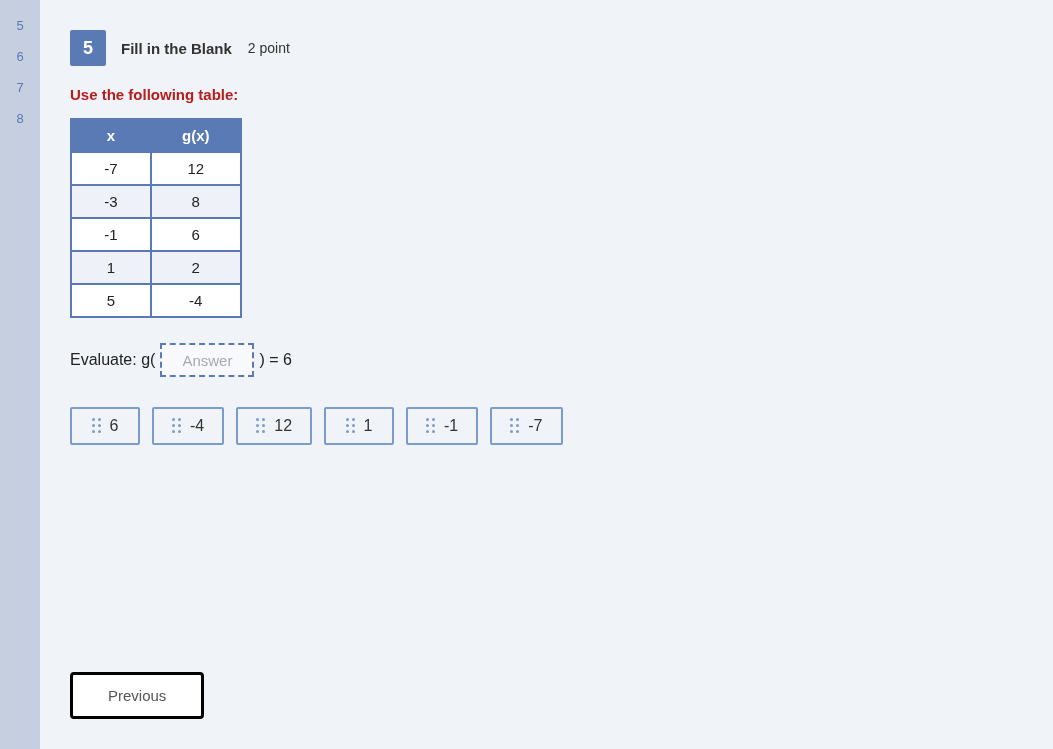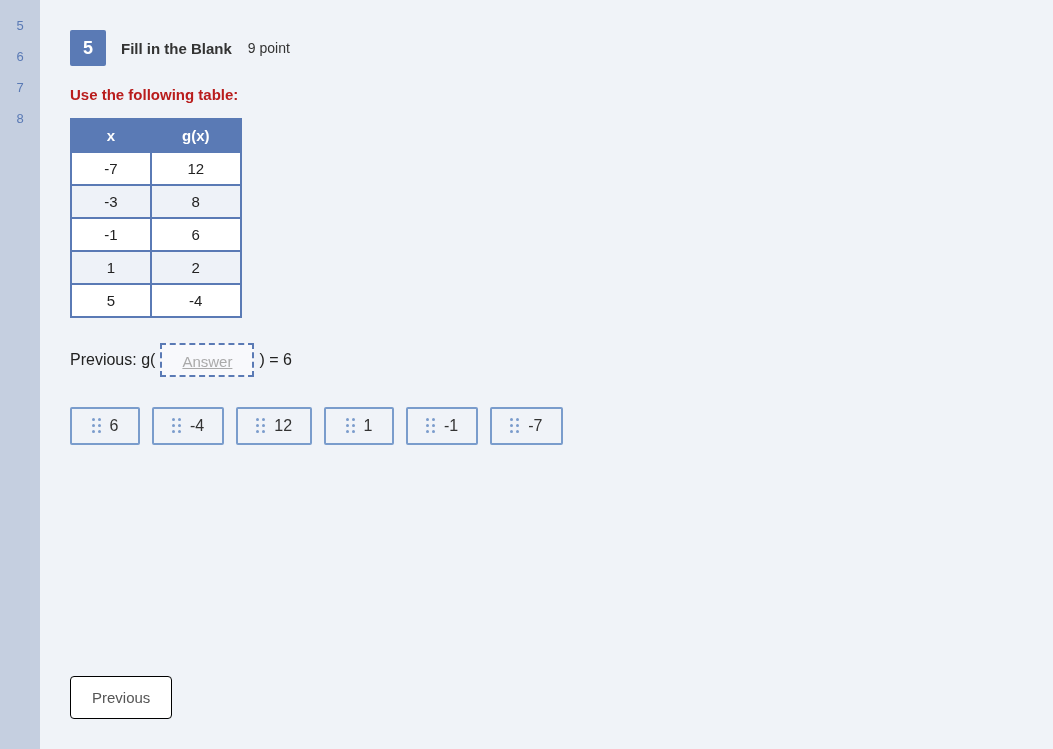--- a/index.html
+++ b/index.html
@@ -133,26 +133,25 @@
       font-size: 16px;
       color: #222;
     }
 
     .answer-box {
       border: 2px dashed #5a7ab5;
       padding: 5px 20px;
       min-width: 80px;
       min-height: 34px;
       display: inline-flex;
-      align-items: flex-end;
+      align-items: center;
       justify-content: center;
       font-size: 15px;
       color: #aaa;
       background: #f8f9fc;
-      text-decoration: underline;
     }
 
     .drag-options {
       display: flex;
       gap: 12px;
       align-items: center;
       flex-wrap: wrap;
       margin-bottom: 40px;
     }
 
@@ -183,22 +182,22 @@
       height: 3px;
       background-color: #7a9ccc;
       border-radius: 50%;
     }
 
     .previous-button {
       position: absolute;
       bottom: 30px;
       left: 30px;
       background-color: #ffffff;
-      border: 1px solid #000000;
-      padding: 12px 21px;
+      border: 3px solid #000000;
+      padding: 12px 35px;
       font-size: 15px;
       color: #555;
       cursor: pointer;
       border-radius: 4px;
     }
   </style>
 </head>
 <body>
 
 <div class="left-sidebar">
@@ -210,21 +209,21 @@
   </div>
 </div>
 
 <div class="main-content">
   <div class="question-area">
 
     <div class="question-header">
       <div class="question-number-box">5</div>
       <div class="question-meta">
         <span class="question-type">Fill in the Blank</span>
-        <span class="question-points">9 point</span>
+        <span class="question-points">2 point</span>
       </div>
     </div>
 
     <div class="question-instruction">Use the following table:</div>
 
     <table class="data-table">
       <thead>
         <tr>
           <th>x</th>
           <th>g(x)</th>
@@ -248,21 +247,21 @@
             <td>2</td>
           </tr>
           <tr>
             <td>5</td>
             <td>-4</td>
           </tr>
         </tbody>
     </table>
 
     <div class="evaluate-row">
-      <span>Previous: g(</span>
+      <span>Evaluate: g(</span>
       <div class="answer-box">
         <span>Answer</span>
       </div>
       <span>) = 6</span>
     </div>
 
     <div class="drag-options" id="drag-options-container">
     <div class="drag-tile">
           <div class="drag-dots">
             <div class="drag-dot"></div>

